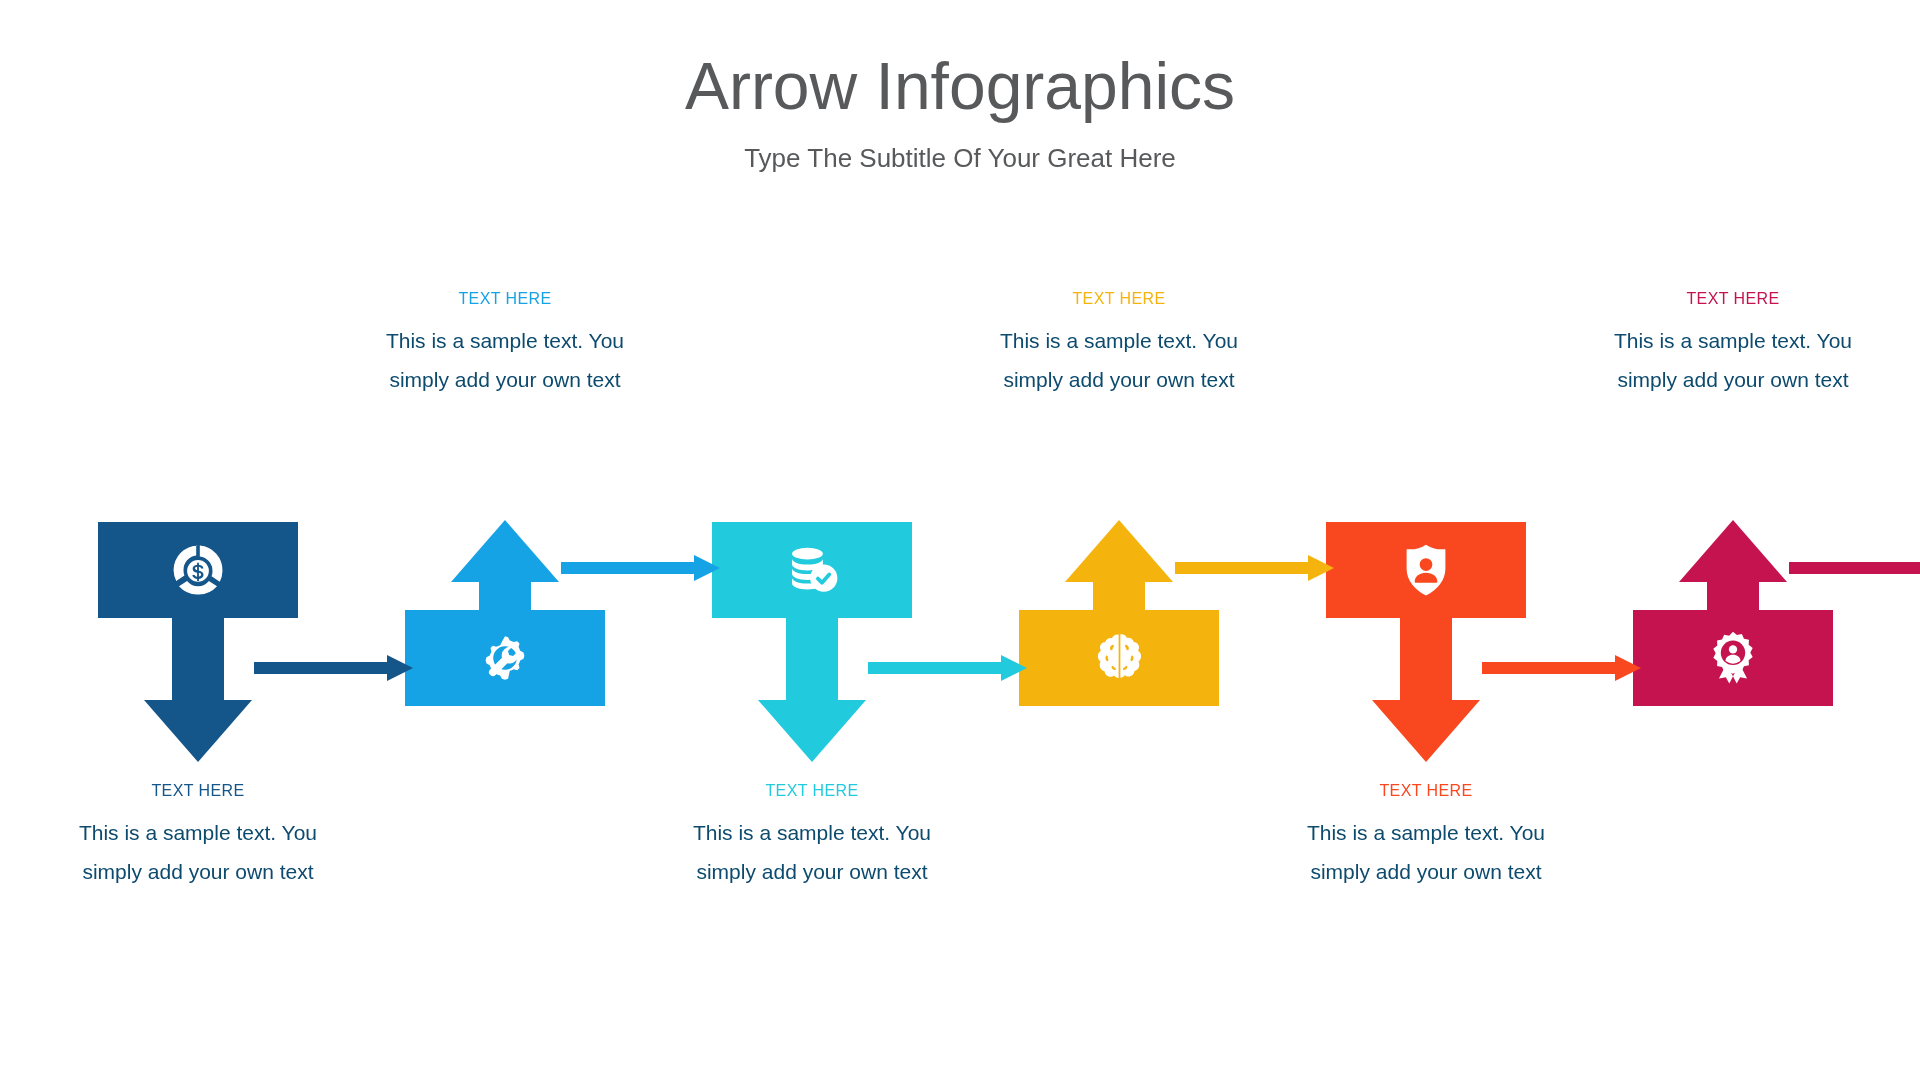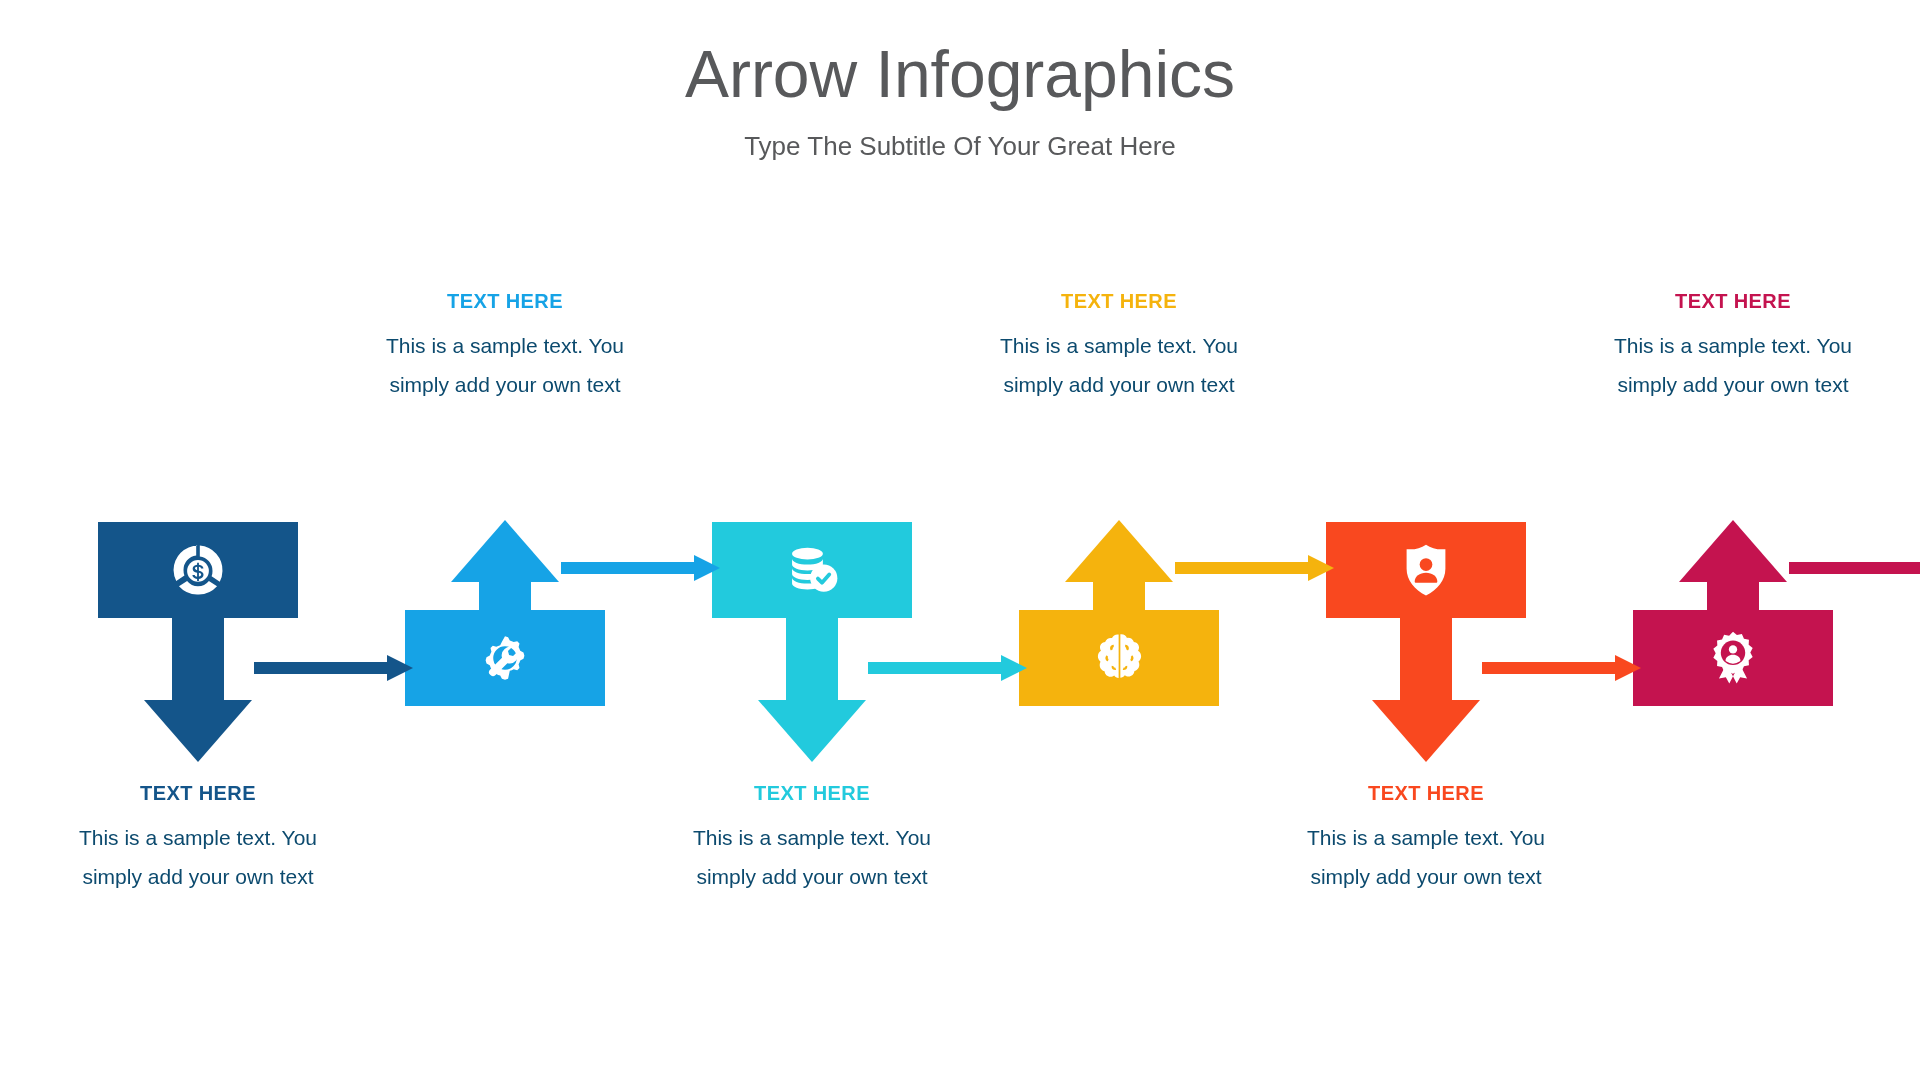--- a/index.html
+++ b/index.html
@@ -5,21 +5,21 @@
   * { box-sizing: border-box; margin: 0; padding: 0; }
   html, body {
     width: 1920px; height: 1080px;
     background: #ffffff;
     font-family: "Liberation Sans", sans-serif;
     overflow: hidden;
   }
   .slide { position: relative; width: 1920px; height: 1080px; background: #fff; }
 
   
-  .header { position: absolute; top: 40px; left: 0; width: 1920px; text-align: center; }
+  .header { position: absolute; top: 52px; left: 0; width: 1920px; text-align: center; }
   .title {
     font-size: 66px; font-weight: 400; color: #58595b;
     letter-spacing: 0px; line-height: 1.05;
   }
   .subtitle {
     margin-top: 22px; font-size: 26px; font-weight: 400; color: #58595b;
   }
 
   
   .band { position: absolute; left: 0; top: 0; width: 1920px; height: 1080px; }
@@ -42,21 +42,21 @@
   .conn { position: absolute; height: 12px; }
   .conn .line { position: absolute; left: 0; top: 0; height: 12px; }
   .conn .tip {
     position: absolute; top: -7px; width: 0; height: 0;
     border-top: 13px solid transparent; border-bottom: 13px solid transparent;
   }
 
   
   .cap { position: absolute; width: 340px; text-align: center; }
   .cap-title {
-    font-size: 20px; font-weight: 700; letter-spacing: 0.4px;
+    font-size: 16px; font-weight: 400; letter-spacing: 0.4px;
     margin-bottom: 14px;
   }
   .cap-body {
     font-size: 21px; font-weight: 400; color: #0c4a6e; line-height: 1.85;
   }
 </style>
 </head>
 <body>
 
 <div class="slide">

